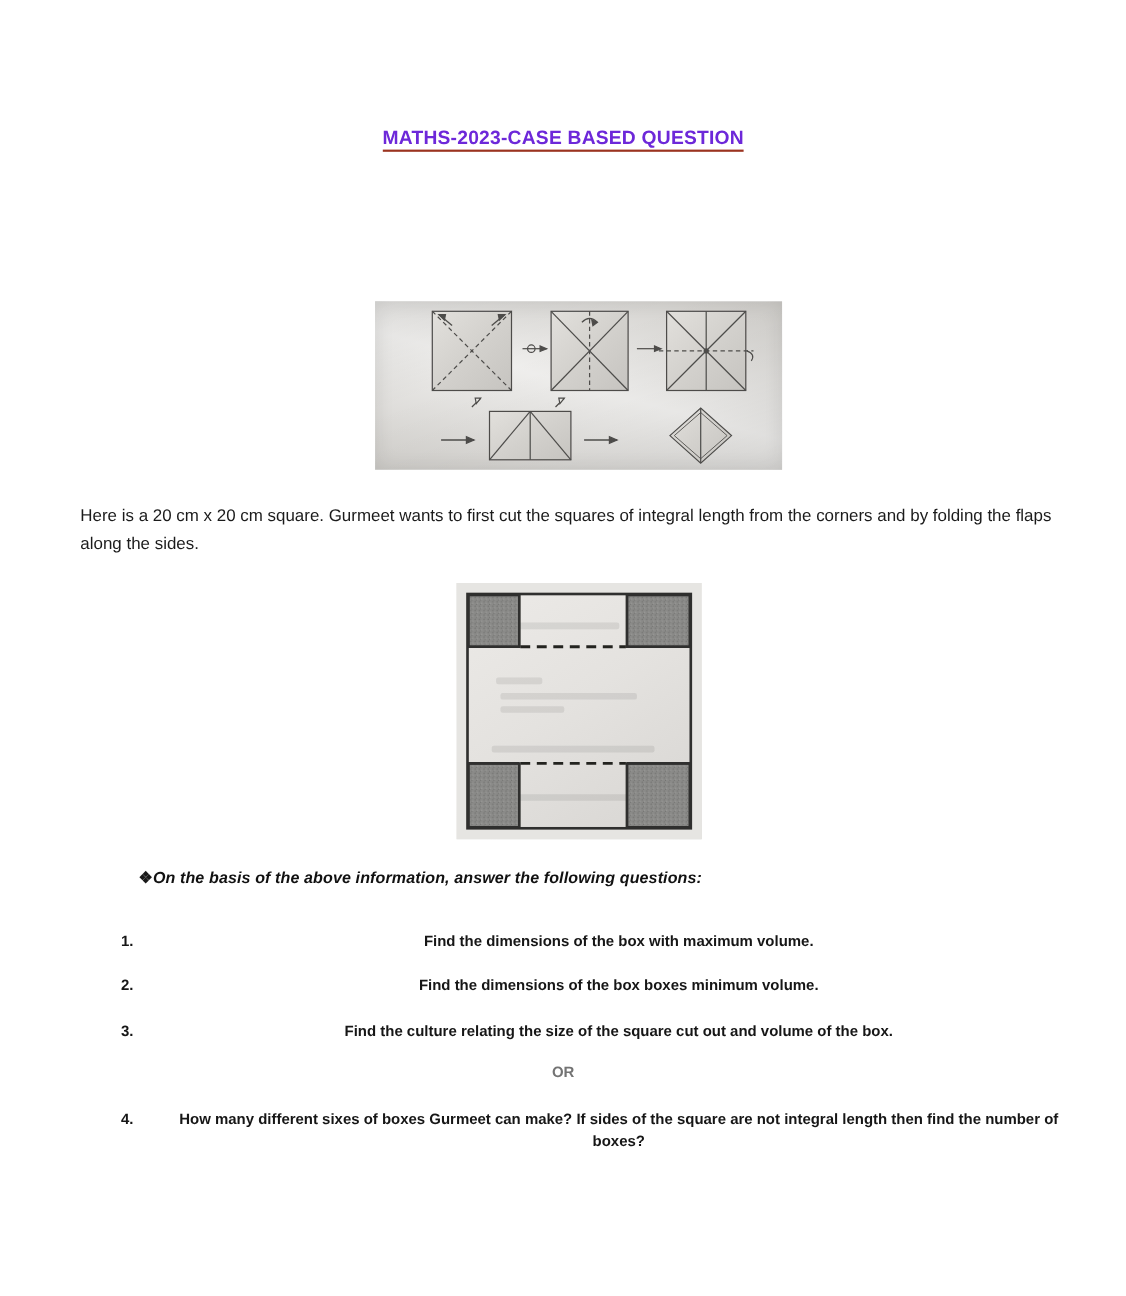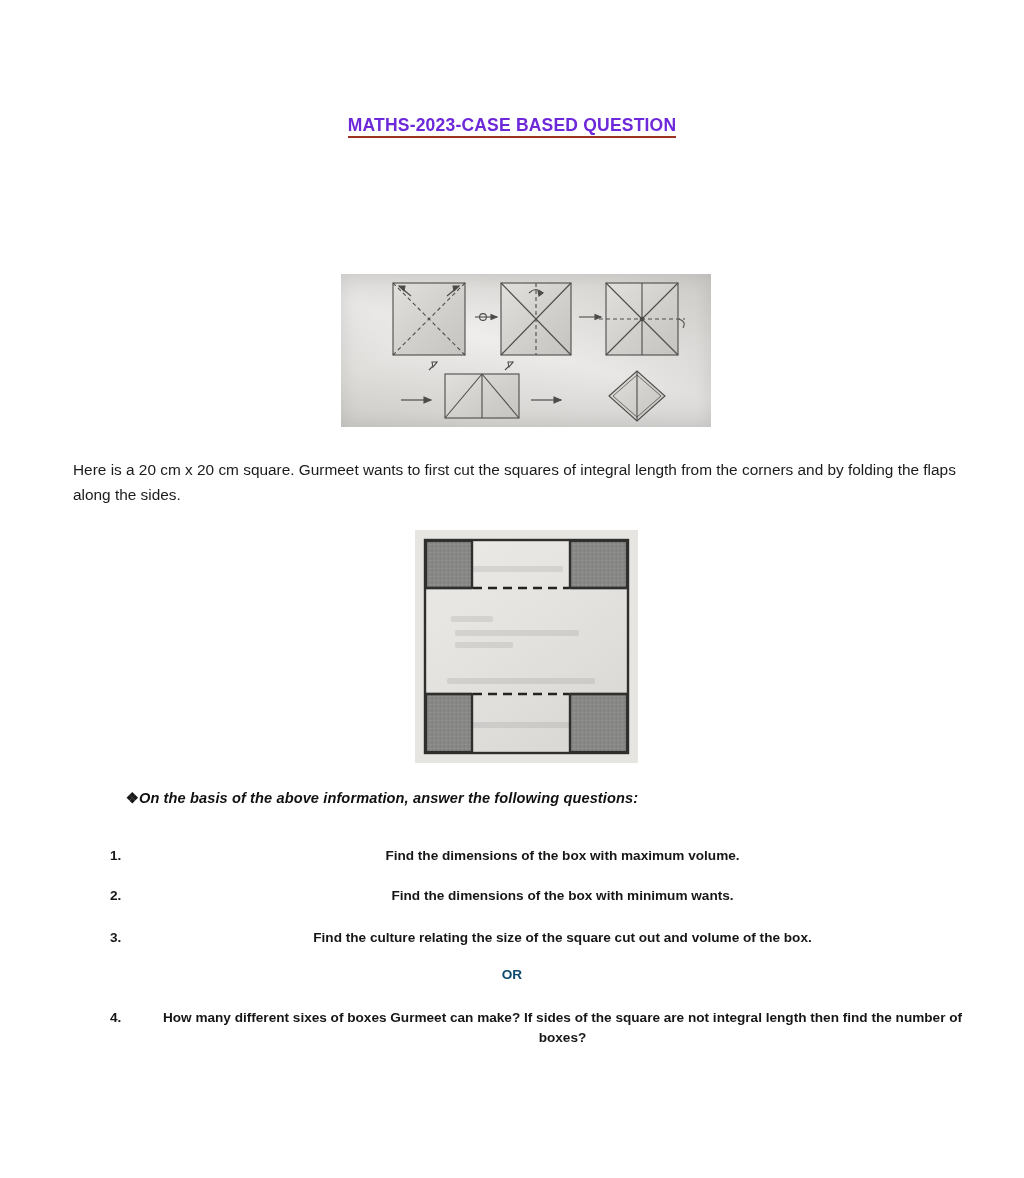--- a/index.html
+++ b/index.html
@@ -126,21 +126,21 @@
   #q4 { top: 1008px; }
 
   .or-divider {
     position: absolute;
     left: 0;
     right: 0;
     top: 967px;
     text-align: center;
     font-size: 13.6px;
     font-weight: bold;
-    color: #0c4a6e;
+    color: #737373;
   }
 </style>
 </head>
 <body>
 
 <div class="page">
 
   <div class="doc-title">
     <span>MATHS-2023-CASE BASED QUESTION</span>
   </div>
@@ -267,21 +267,21 @@
     <span class="bullet">❖</span><span>On the basis of the above information, answer the following questions:</span>
   </div>
 
   <div class="q-row" id="q1">
     <span class="q-num">1.</span>
     <span class="q-text">Find the dimensions of the box with maximum volume.</span>
   </div>
 
   <div class="q-row" id="q2">
     <span class="q-num">2.</span>
-    <span class="q-text">Find the dimensions of the box with minimum wants.</span>
+    <span class="q-text">Find the dimensions of the box boxes minimum volume.</span>
   </div>
 
   <div class="q-row" id="q3">
     <span class="q-num">3.</span>
     <span class="q-text">Find the culture relating the size of the square cut out and volume of the box.</span>
   </div>
 
   <div class="or-divider">OR</div>
 
   <div class="q-row" id="q4">

